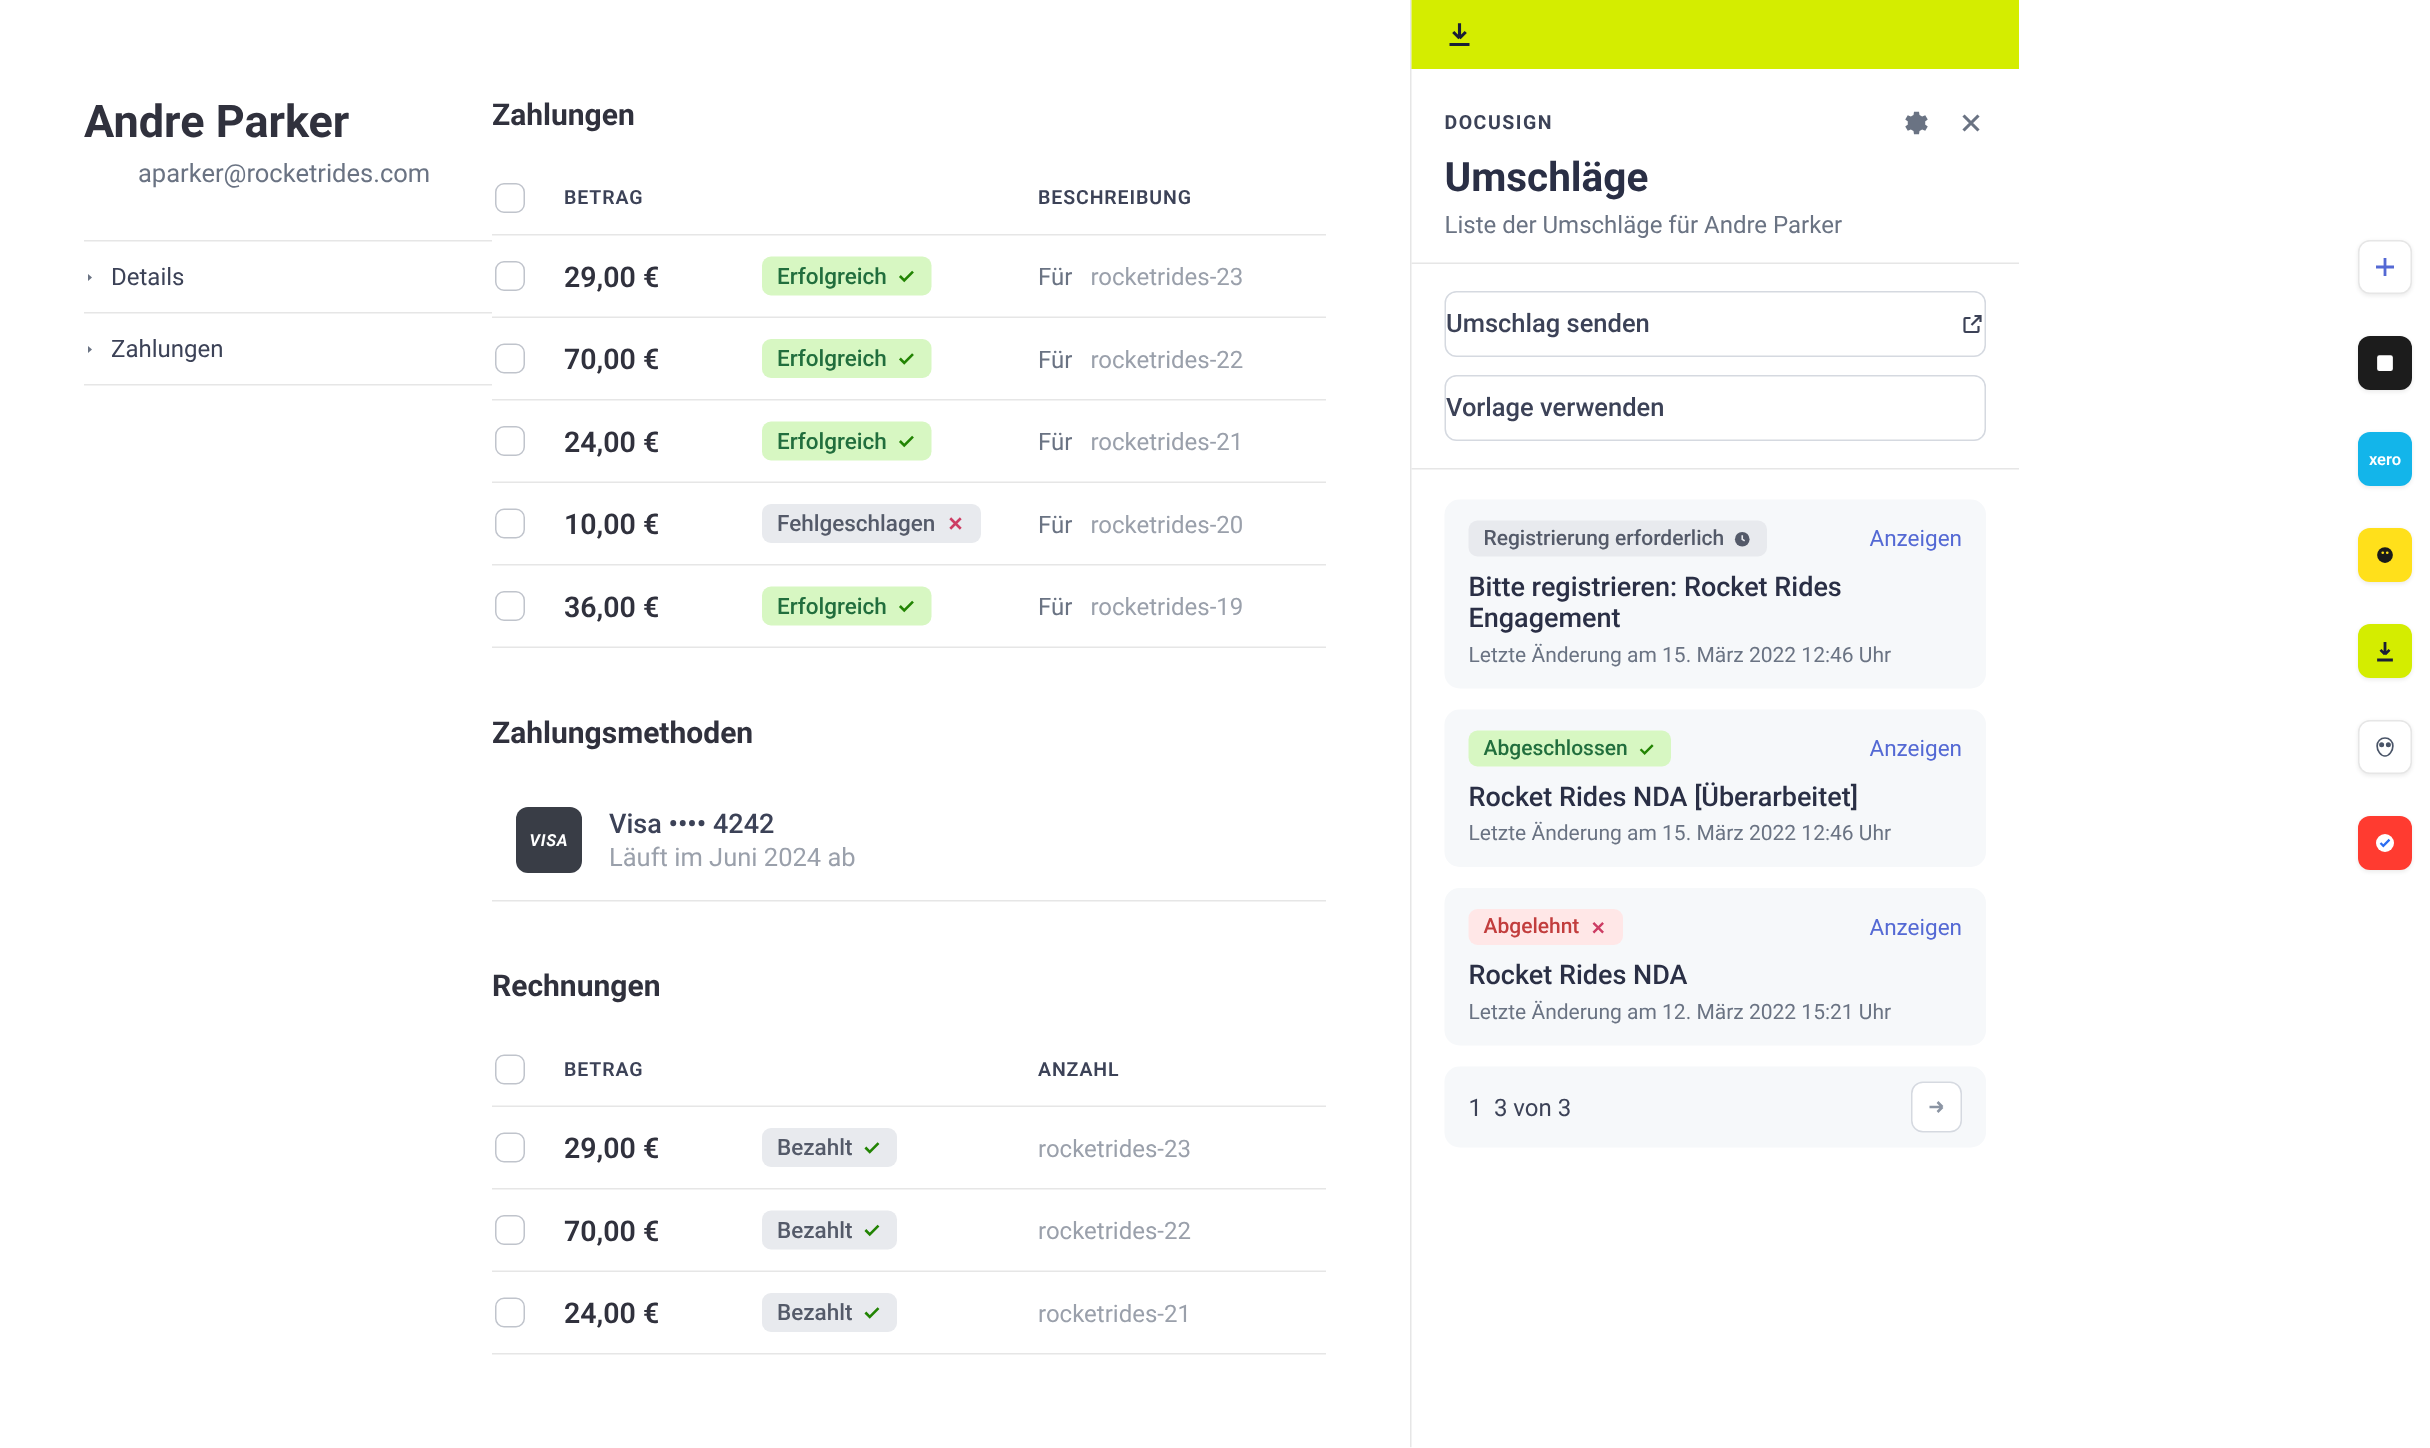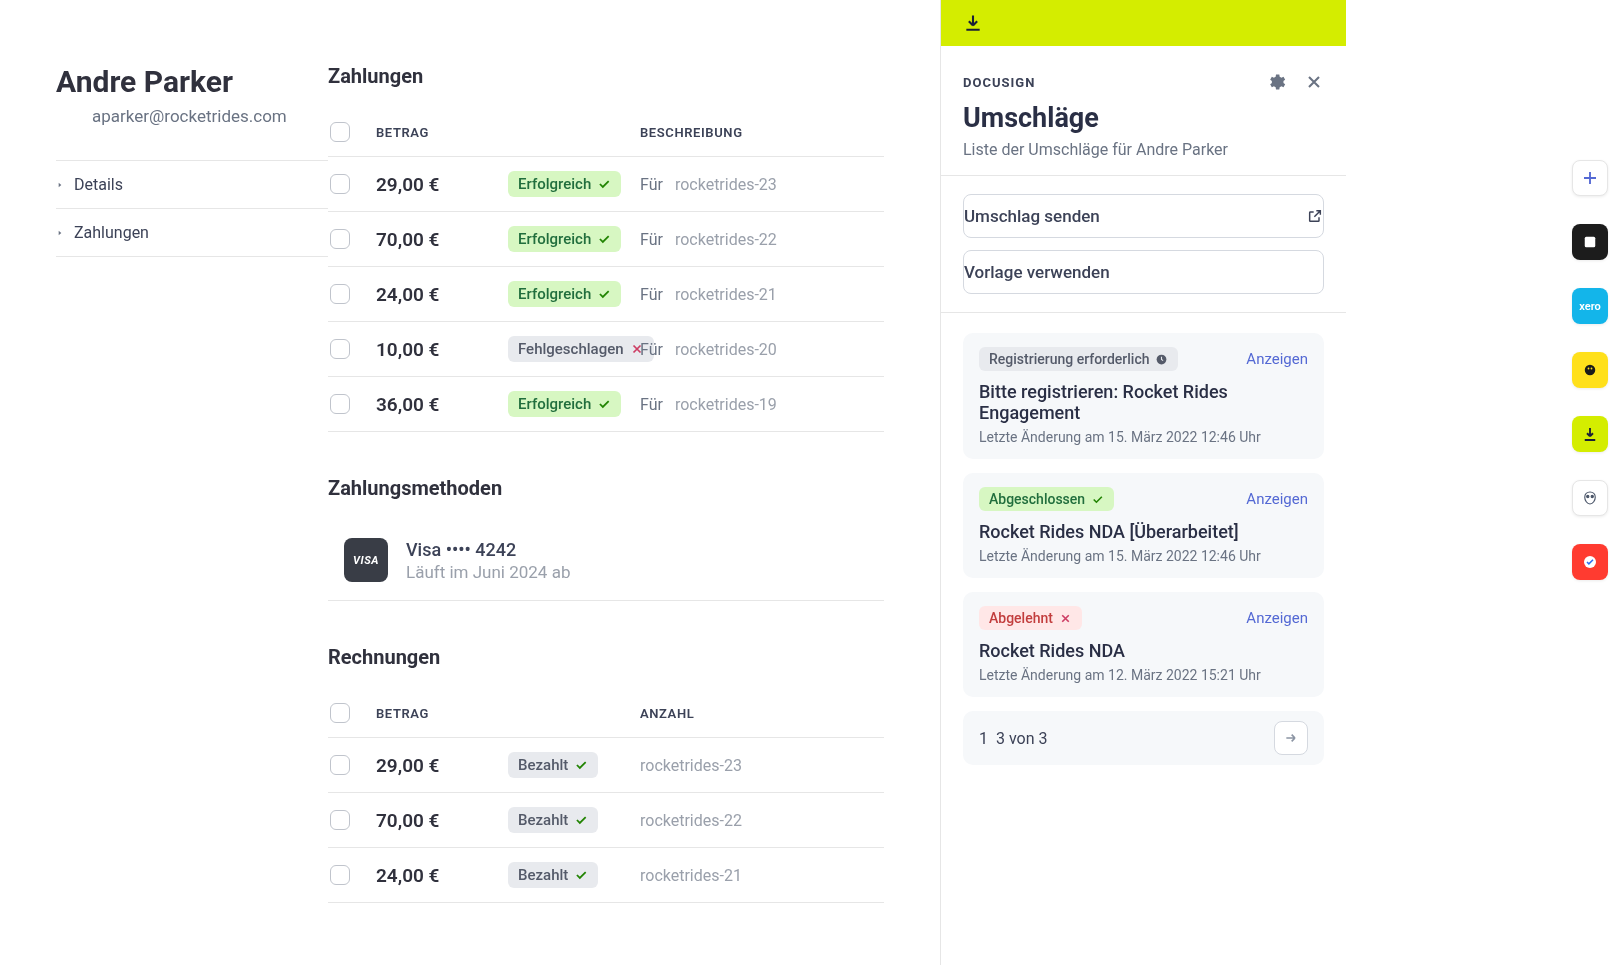--- a/index.html
+++ b/index.html
@@ -34,21 +34,21 @@
 .section-title { font-size: 20px; font-weight: 700; color: #30313d; margin-bottom: 20px;}
 .table { width: 100%; }
 .trow { display: flex; align-items: center; padding: 14px 2px; border-bottom: 1px solid #e6e6e6; }
 .trow.header { border-bottom: 1px solid #e6e6e6; }
 .trow.header .th { font-size: 13px; font-weight: 600; color: #3c4257; letter-spacing: 0.6px; }
 .cb {
   width: 20px; height: 20px; border: 1px solid #c0c4cc; border-radius: 6px;
   margin-right: 26px; flex-shrink: 0; cursor: pointer; background:#fff;
 }
 .c-amount { width: 132px; font-size: 19px; font-weight: 600; color: #30313d; }
-.c-status { width: 132px; }
+.c-status { width: 184px; }
 .c-desc { display:flex; gap:12px; font-size:16px; color:#6a7383; }
 .c-desc .pre { color:#6a7383; }
 .c-desc2 { font-size:16px; color:#9aa0ab; }
 .badge {
   display: inline-flex; align-items: center; gap: 6px;
   padding: 4px 10px; border-radius: 6px;
   font-size: 15px; font-weight: 500;
 }
 .badge.green { background: #d7f7c2; color: #216e3d; }
 .badge.gray { background: #e8eaee; color: #545a69; }

